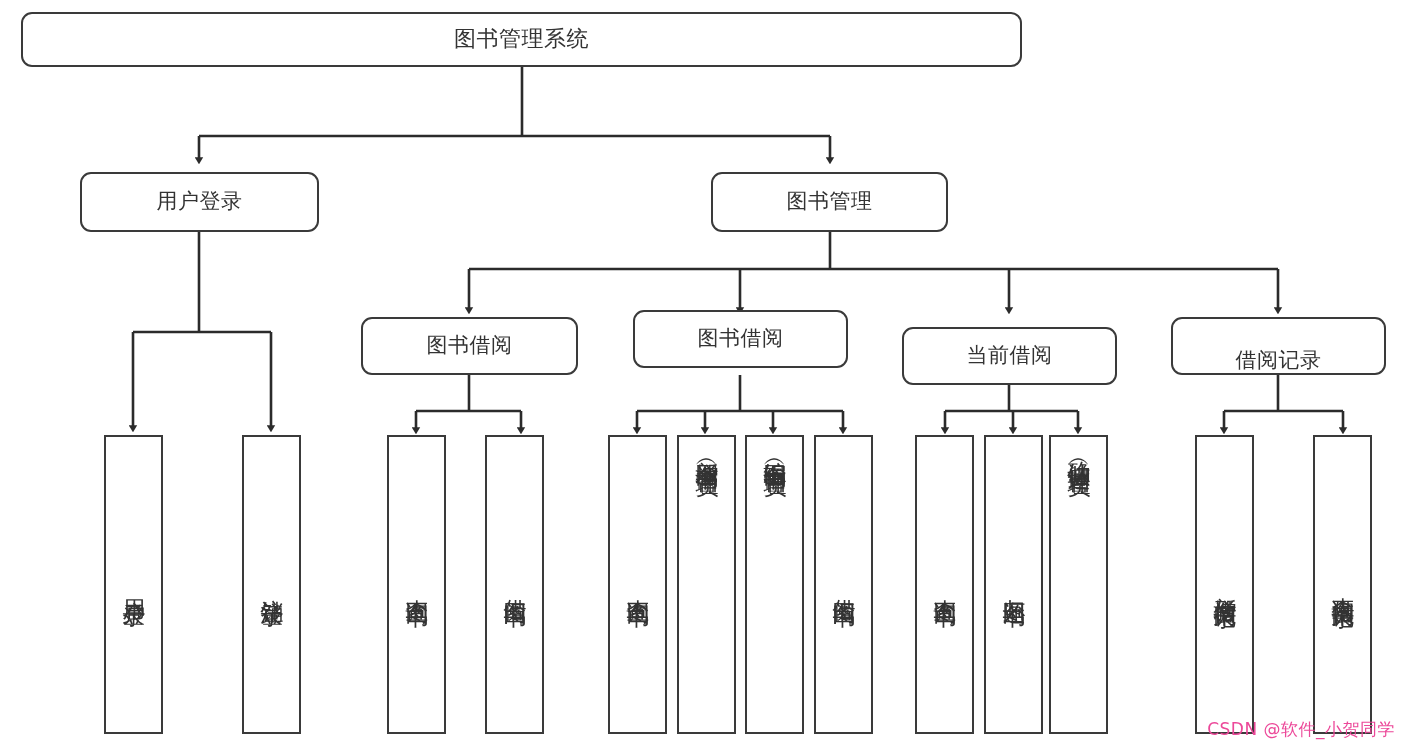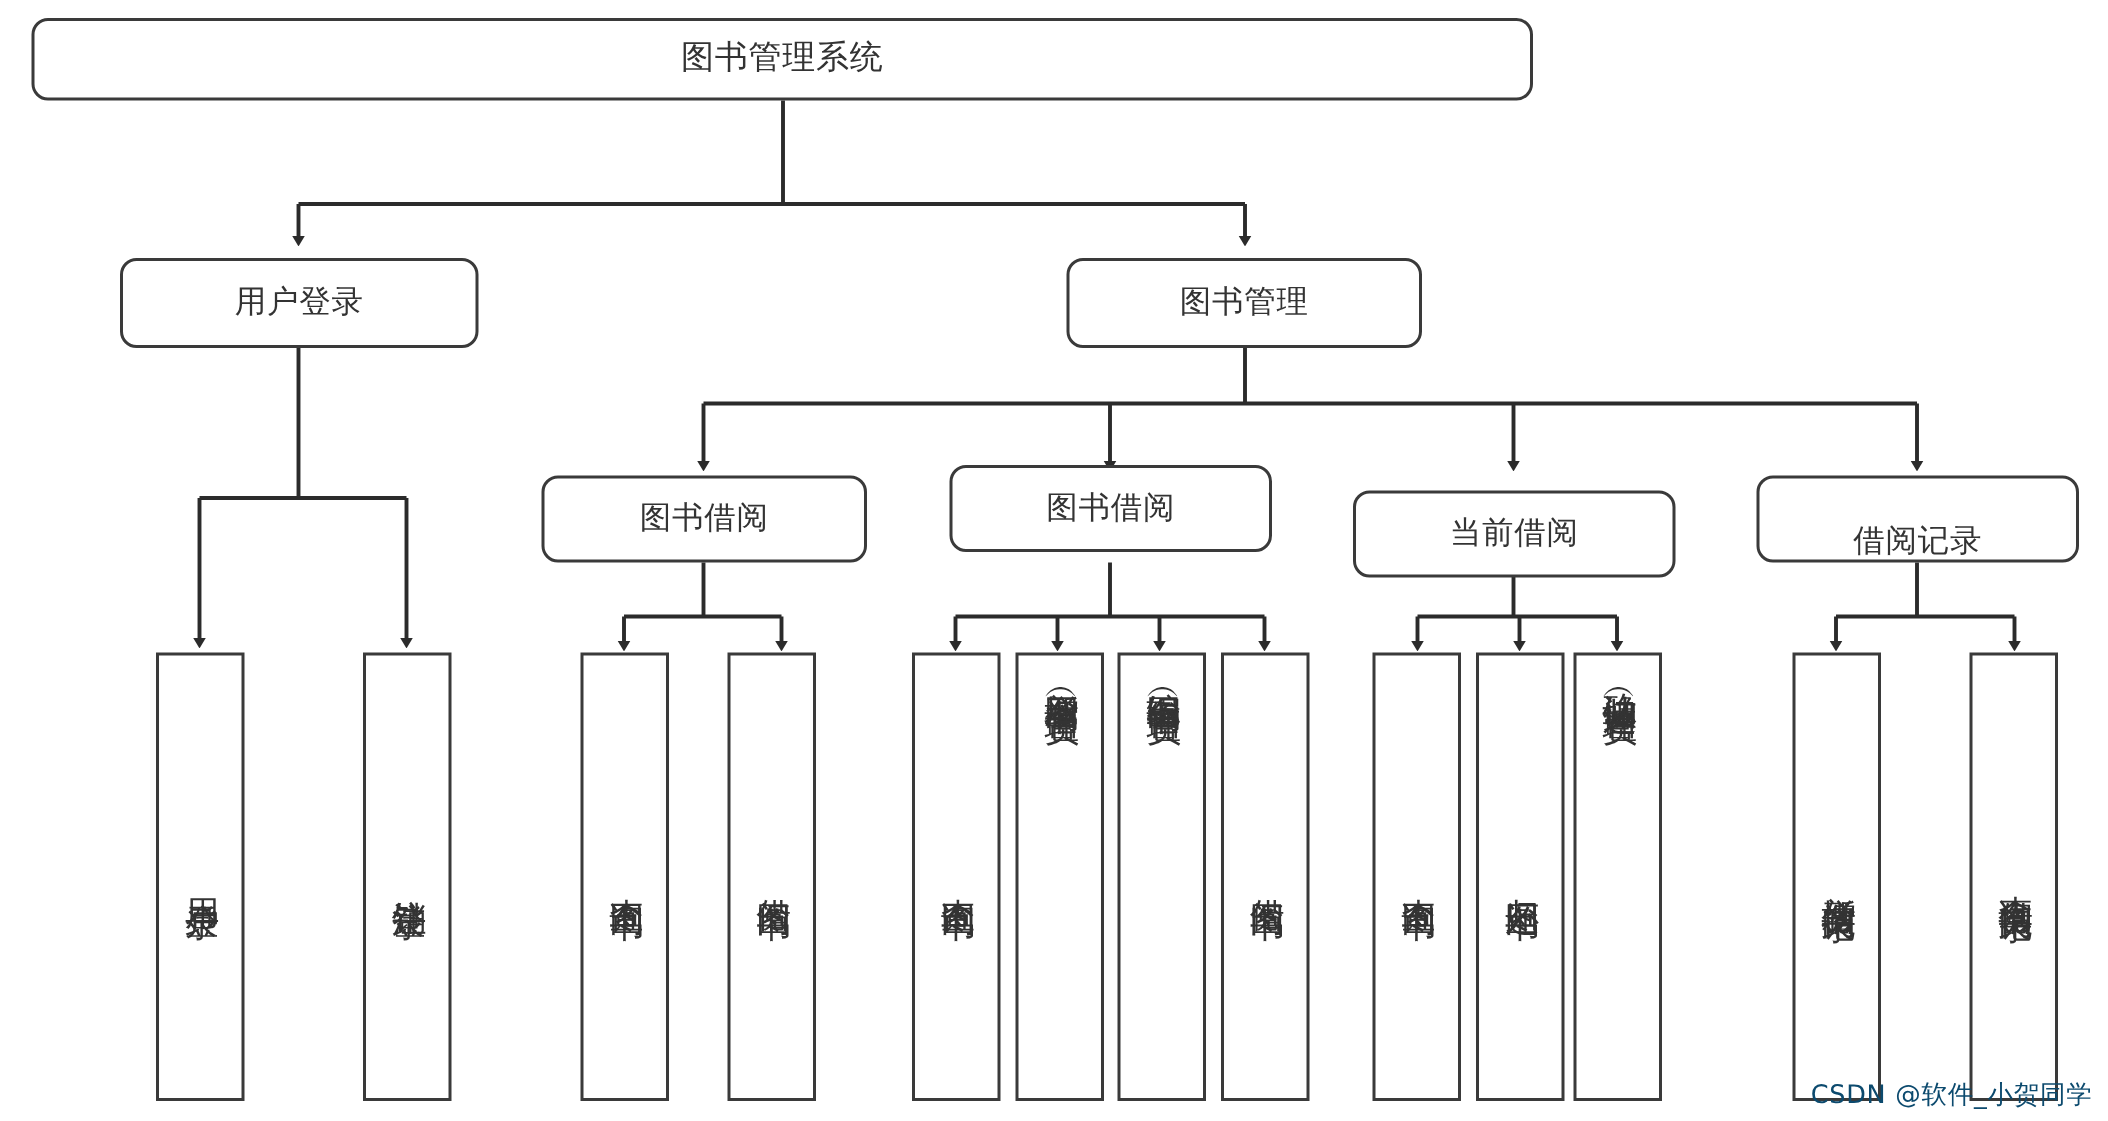--- a/index.html
+++ b/index.html
@@ -69,21 +69,21 @@
   }
   .node-v.center {
     align-items: center;
     padding-top: 0;
   }
   .watermark {
     position: absolute;
     right: 10px;
     bottom: 6px;
     font-size: 17px;
-    color: #0c4a6e;
+    color: #ec4899;
     letter-spacing: 0.5px;
     white-space: nowrap;
     z-index: 3;
   }
 </style>
 </head>
 <body>
 
 <div id="diagram">
 

